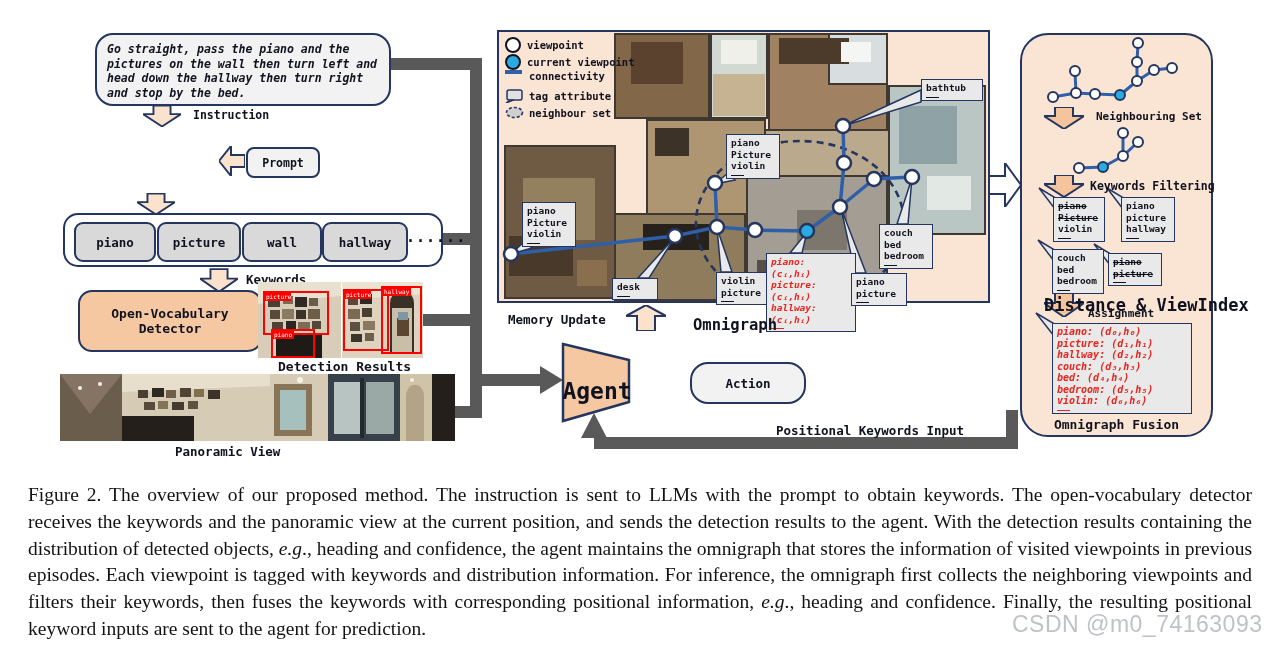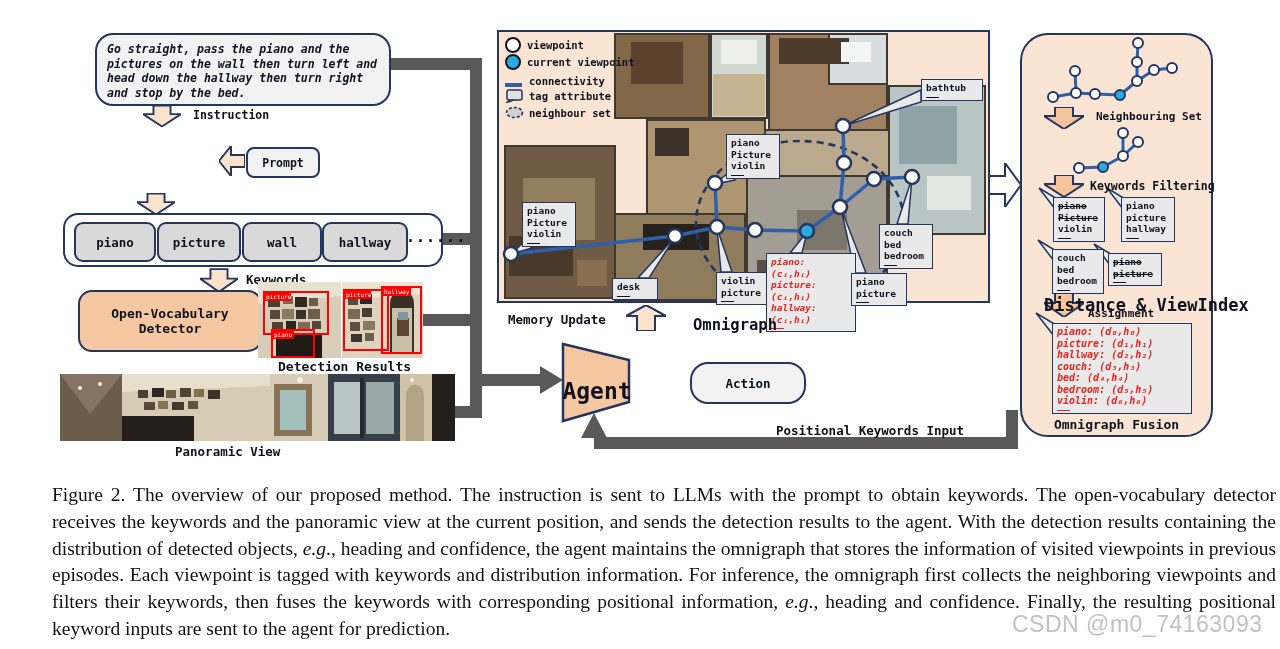--- a/index.html
+++ b/index.html
@@ -13,21 +13,21 @@
   .chip{background:#D9D9D9;border:2px solid #24365F;border-radius:9px;
         font-weight:bold;font-size:12.5px;display:flex;align-items:center;justify-content:center;}
   .tagbox{background:#E9E9E9;border:1.5px solid #24365F;padding:2px 4px;
           font-weight:bold;font-size:9.5px;line-height:11.5px;color:#10121f;}
   .tagbox .tagdash{display:block;width:13px;border-top:1.6px solid #10121f;margin-top:3px;}
   .tagbox.redtext{color:#E8251F;font-style:italic;}
   .tagbox.redtext .tagdash{border-color:#E8251F;}
   .strike{text-decoration:line-through;}
   .lbl{font-weight:bold;color:#10121f;}
   .caption{font-family:"Liberation Serif",serif;font-size:19.5px;line-height:26.8px;
-           text-align:justify;color:#121212;margin-left:24px;}
+           text-align:justify;color:#121212;}
   .watermark{font-family:"Liberation Sans",sans-serif;font-size:23px;color:#aeb2b8;opacity:.8;
              letter-spacing:.5px;}
   .tagline{display:block;}
   svg{display:block;}
 </style>
 </head>
 <body>
 
 <div class="stage">
 
@@ -245,21 +245,21 @@
 
   <div class="abs" style="left:505px;top:36px;width:150px">
     <div style="display:flex;align-items:center;height:17px">
       <span style="width:12px;height:12px;border:2.5px solid #10121f;border-radius:50%;background:#fff;margin-right:6px;flex:none"></span>
       <span class="lbl" style="font-size:10.5px">viewpoint</span>
     </div>
     <div style="display:flex;align-items:center;height:17px">
       <span style="width:12px;height:12px;border:2.5px solid #10121f;border-radius:50%;background:#29ABE2;margin-right:6px;flex:none"></span>
       <span class="lbl" style="font-size:10.5px">current viewpoint</span>
     </div>
-    <div style="display:flex;align-items:flex-end;height:17px">
+    <div style="display:flex;align-items:flex-start;height:17px">
       <span style="width:17px;height:4px;background:#2E5FA8;margin-right:7px;flex:none"></span>
       <span class="lbl" style="font-size:10.5px">connectivity</span>
     </div>
     <div style="display:flex;align-items:center;height:17px">
       <svg width="19" height="14" viewBox="0 0 19 14" style="margin-right:5px;flex:none">
           <rect x="2" y="1" width="15" height="10" rx="2" fill="#E1E1E1" stroke="#24365F" stroke-width="1.5"></rect>
           <polygon points="5,11 1,14 9,11" fill="#E1E1E1" stroke="#24365F" stroke-width="1.2"></polygon>
         </svg>
       <span class="lbl" style="font-size:10.5px">tag attribute</span>
     </div>

